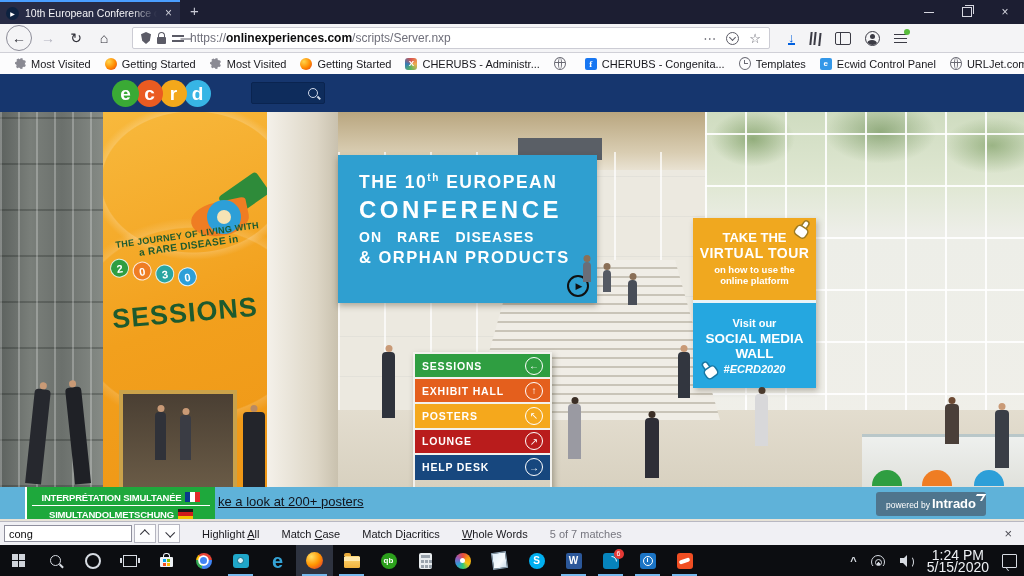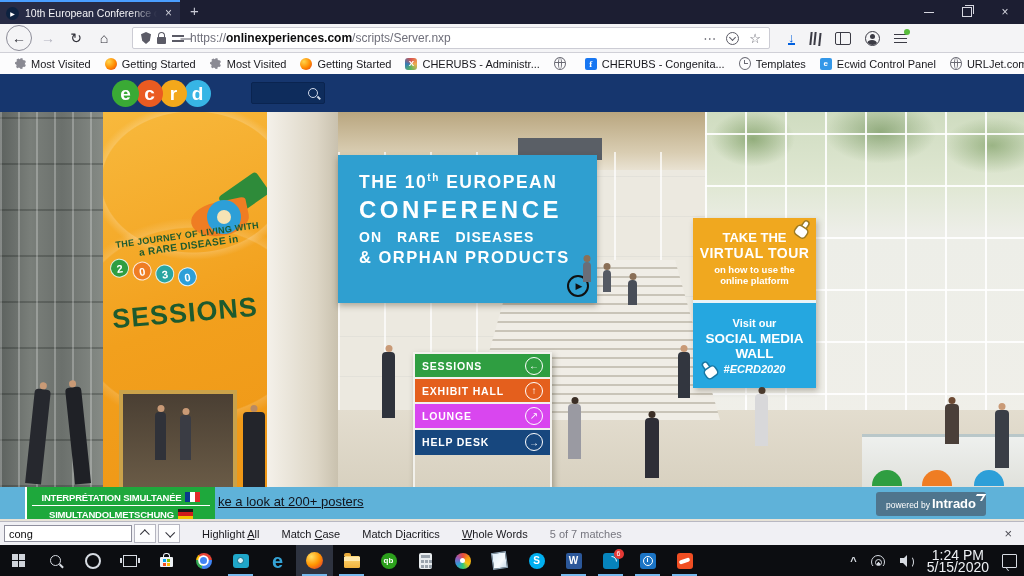--- a/index.html
+++ b/index.html
@@ -440,21 +440,25 @@
 
     <div class="abs sign">
       <div class="sign-row" style="background:#2f9e41">
           <span class="sign-label">SESSIONS</span>
           <span class="sign-arrow">←</span>
         </div>
       <div class="sign-row" style="background:#e45f1d">
           <span class="sign-label">EXHIBIT HALL</span>
           <span class="sign-arrow">↑</span>
         </div>
-      <div class="sign-row" style="background:#d946ef">
+      <div class="sign-row" style="background:#f5a81c">
+          <span class="sign-label">POSTERS</span>
+          <span class="sign-arrow">↖</span>
+        </div>
+      <div class="sign-row" style="background:#b91c1c">
           <span class="sign-label">LOUNGE</span>
           <span class="sign-arrow">↗</span>
         </div>
       <div class="sign-row" style="background:#17477e">
           <span class="sign-label">HELP DESK</span>
           <span class="sign-arrow">→</span>
         </div>
     </div>
 
     <div class="abs desk">

